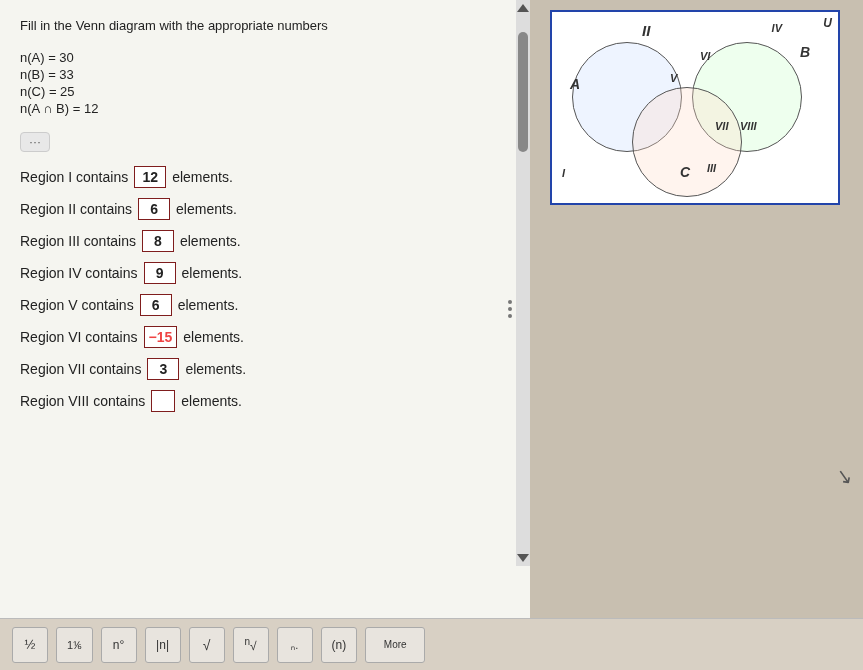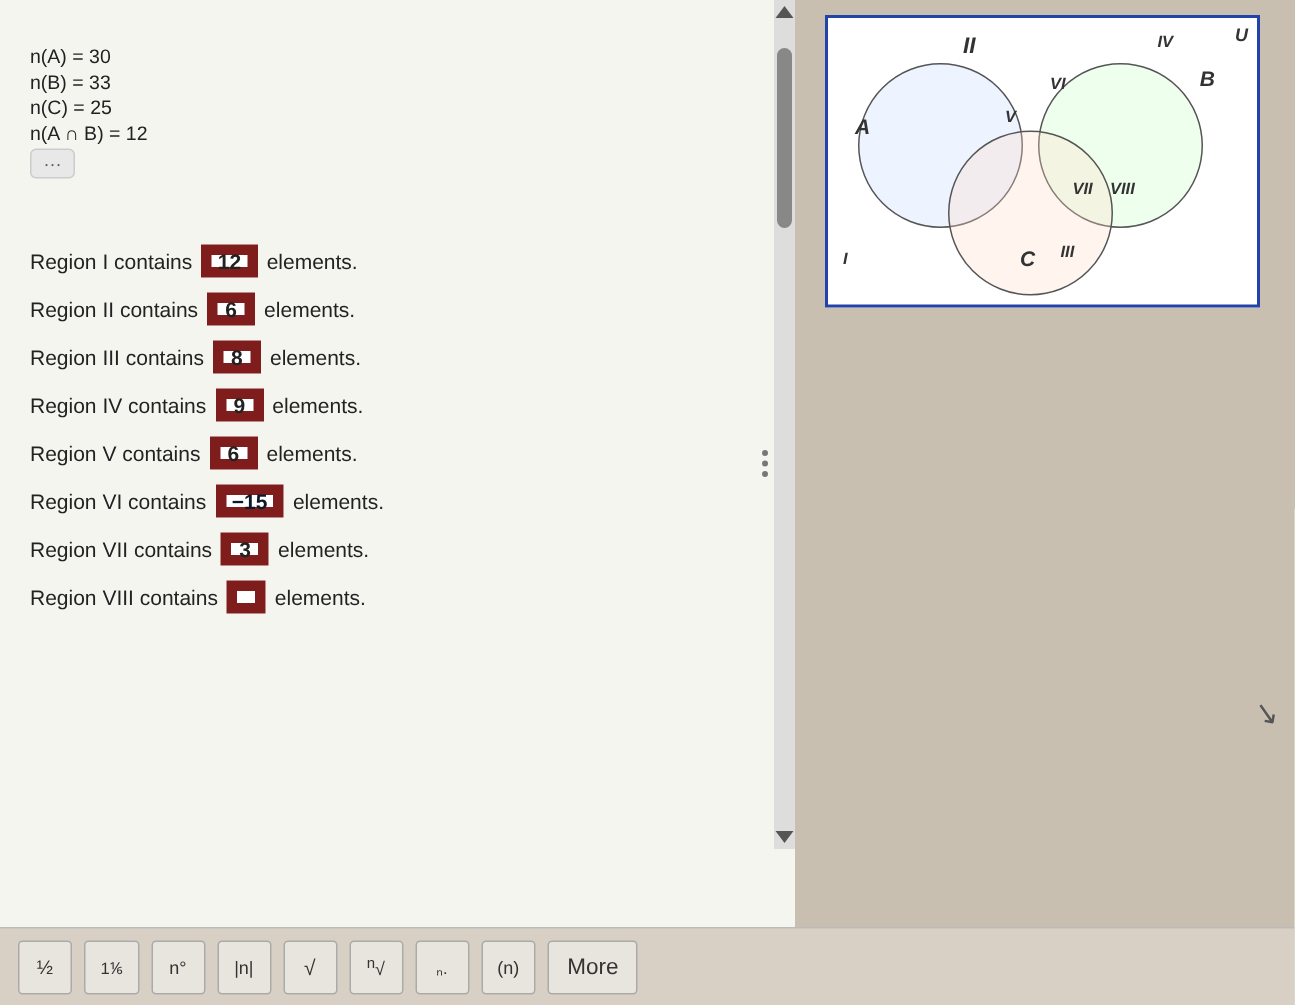--- a/index.html
+++ b/index.html
@@ -41,21 +41,21 @@
     .instructions {
       font-size: 13px;
       color: #222;
       margin-bottom: 14px;
       line-height: 1.5;
     }
 
     .given-info {
       display: flex;
       gap: 40px;
-      margin-bottom: 3px;
+      margin-bottom: 16px;
     }
 
     .given-col {
       display: flex;
       flex-direction: column;
       gap: 2px;
     }
 
     .given-col span {
       font-size: 13px;
@@ -73,46 +73,45 @@
       cursor: pointer;
       margin-bottom: 14px;
       font-size: 12px;
       color: #555;
     }
 
     .regions-list {
       display: flex;
       flex-direction: column;
       gap: 10px;
-      margin-top: 30px;
     }
 
     .region-row {
       display: flex;
       align-items: center;
       font-size: 14px;
       color: #222;
       gap: 6px;
     }
 
     .region-box {
       display: inline-flex;
       align-items: center;
       justify-content: center;
-      border: 7px solid #7f1d1d;
+      border: 1px solid #7f1d1d;
       background: #fff;
       min-width: 32px;
       height: 22px;
       padding: 0 4px;
       font-size: 14px;
       font-weight: bold;
     }
 
     .region-box.negative {
-      color: #0f172a;
+      color: #ef4444;
     }
 
     .region-box.empty {
       min-width: 24px;
     }
 
     .scroll-thumb {
       width: 10px;
       height: 120px;
       background: #888;
@@ -218,21 +217,21 @@
       font-size: 13px;
       display: flex;
       align-items: center;
       justify-content: center;
       min-width: 36px;
       height: 36px;
       color: #333;
     }
 
     .toolbar-btn.more-btn {
-      font-size: 15px;
+      font-size: 10px;
       min-width: 60px;
     }
 
     .toolbar-btn svg, .toolbar-btn span {
       pointer-events: none;
     }
 
     
     .cursor-arrow {
       position: absolute;
@@ -246,20 +245,21 @@
   </style>
 </head>
 <body>
 
 <div class="main-container">
   <div class="content-area">
 
     <div class="left-panel">
 
       <div class="instructions">
+        <div>Fill in the Venn diagram with the appropriate numbers</div>
       </div>
 
       <div class="given-info">
         <div class="given-col">
           <span>n(A) = 30</span>
           <span>n(B) = 33</span>
           <span>n(C) = 25</span>
           <span>n(A ∩ B) = 12</span>
         </div>
       </div>

